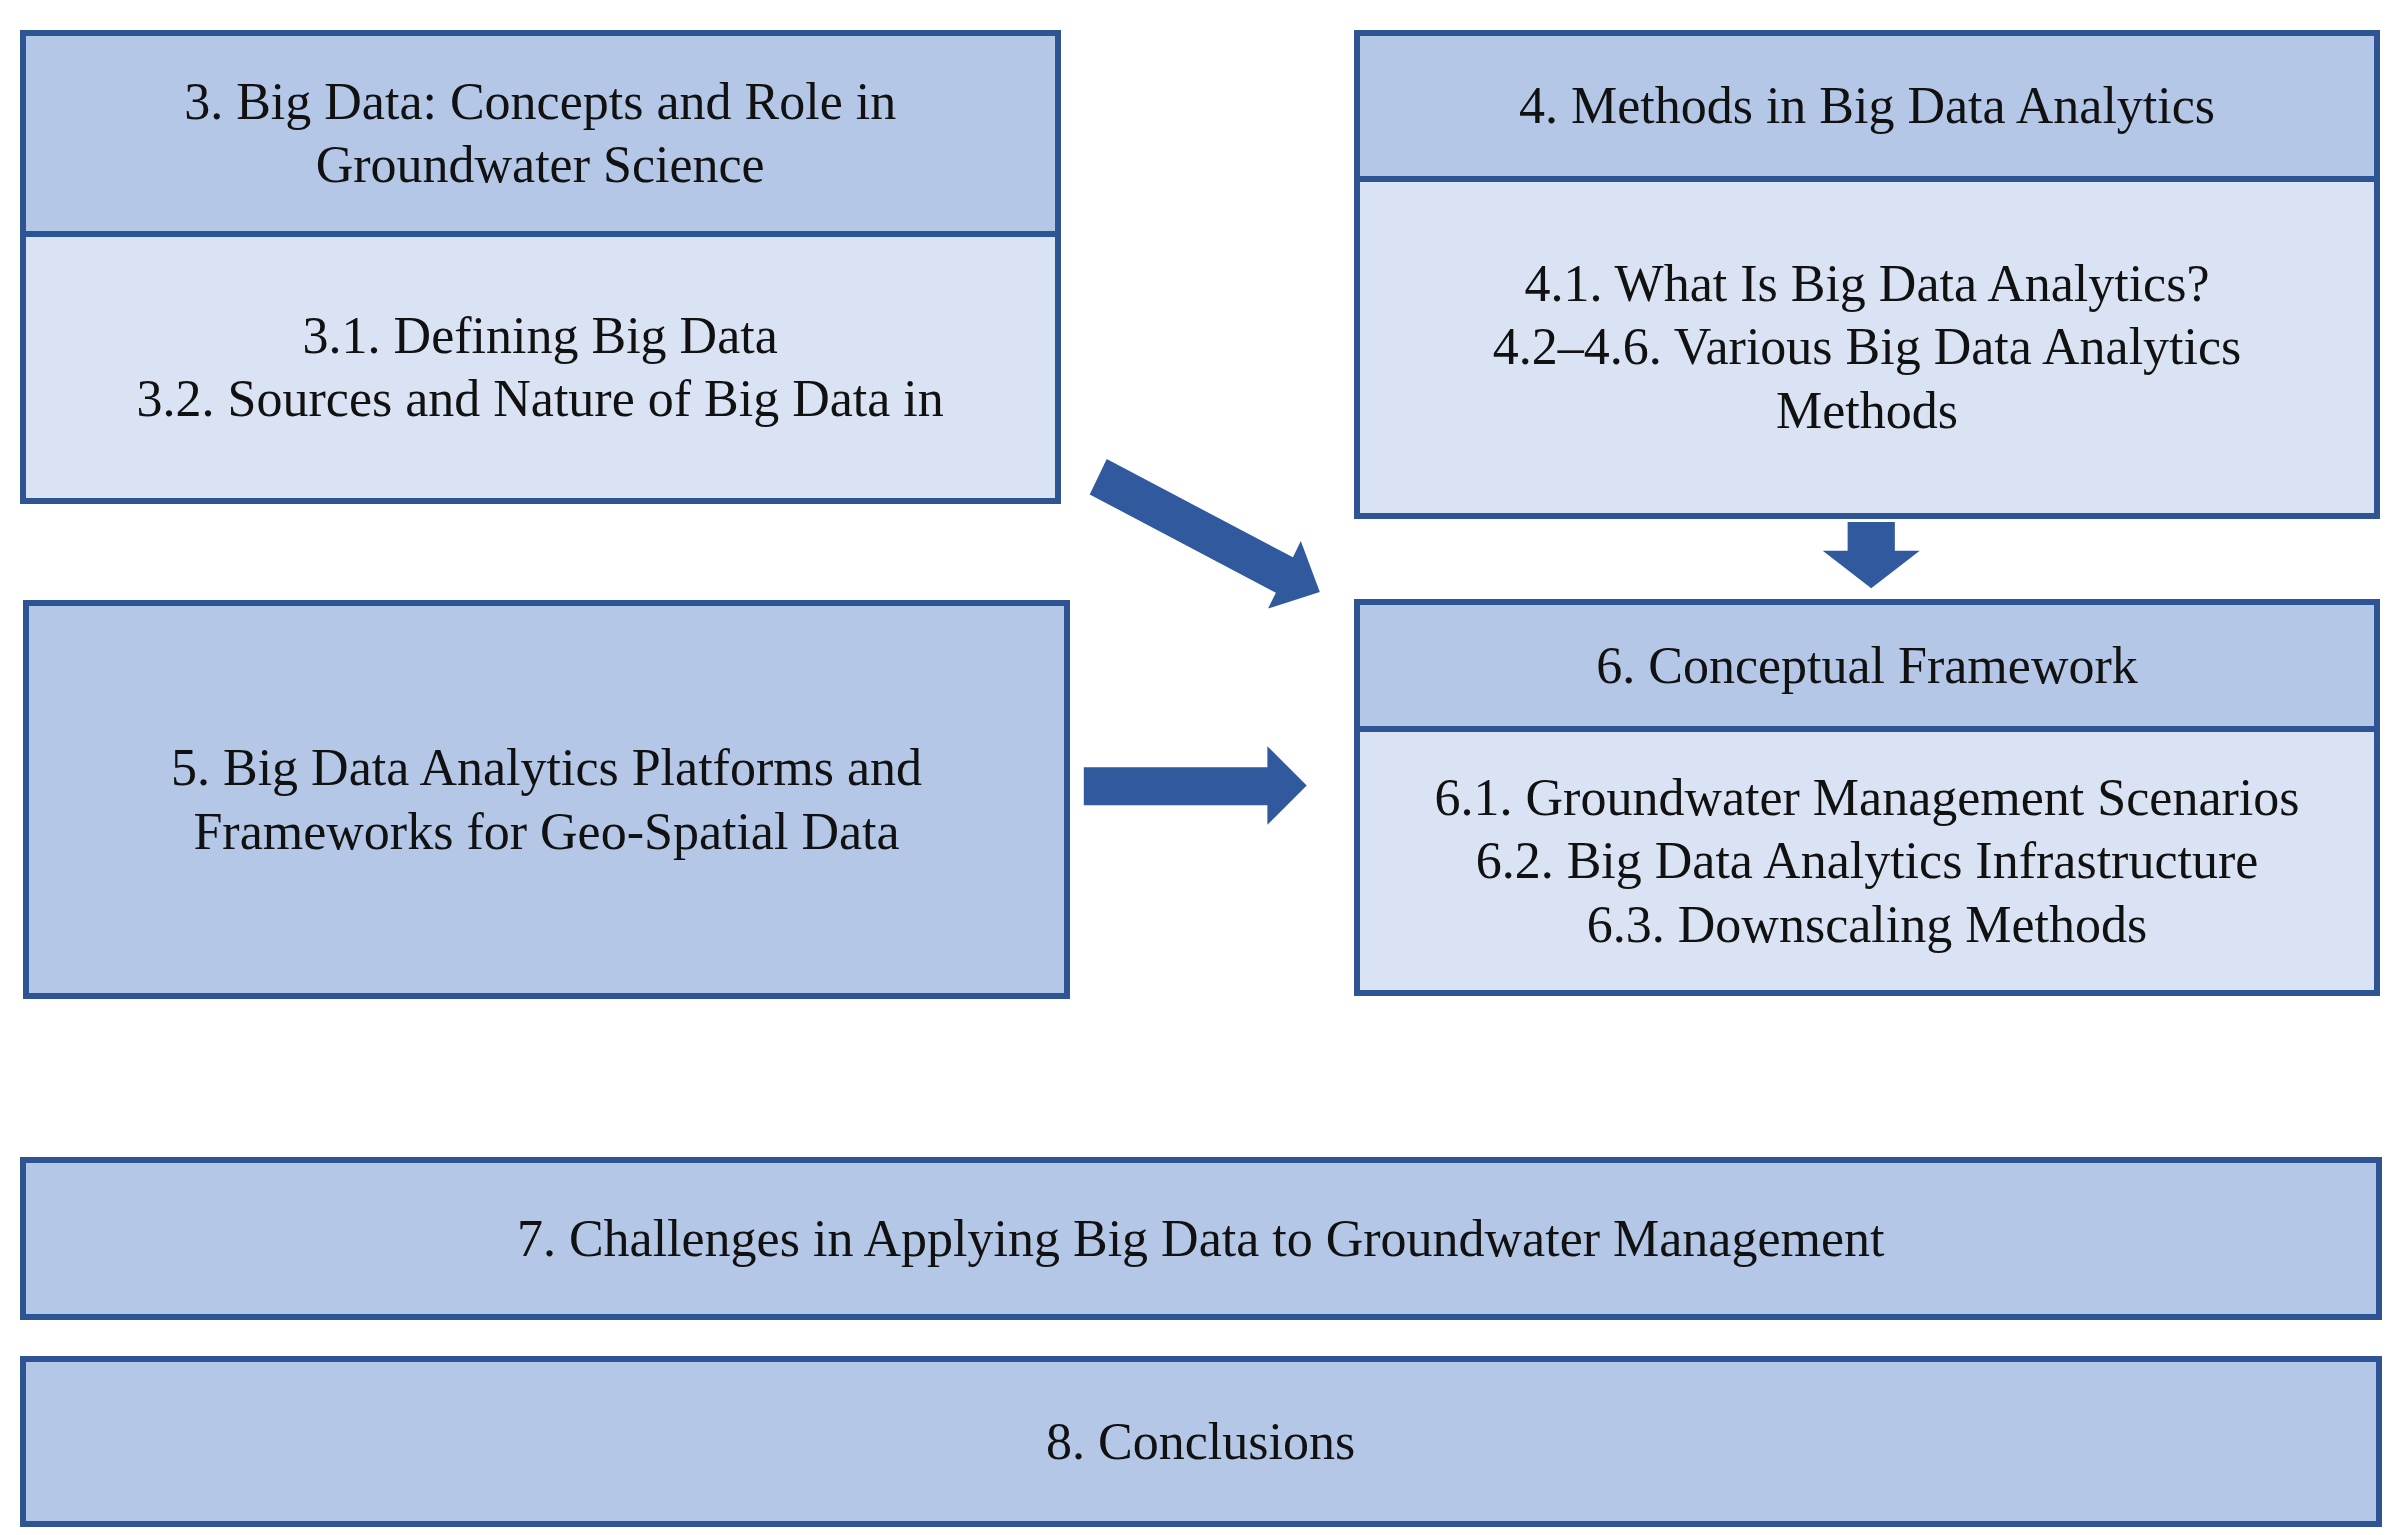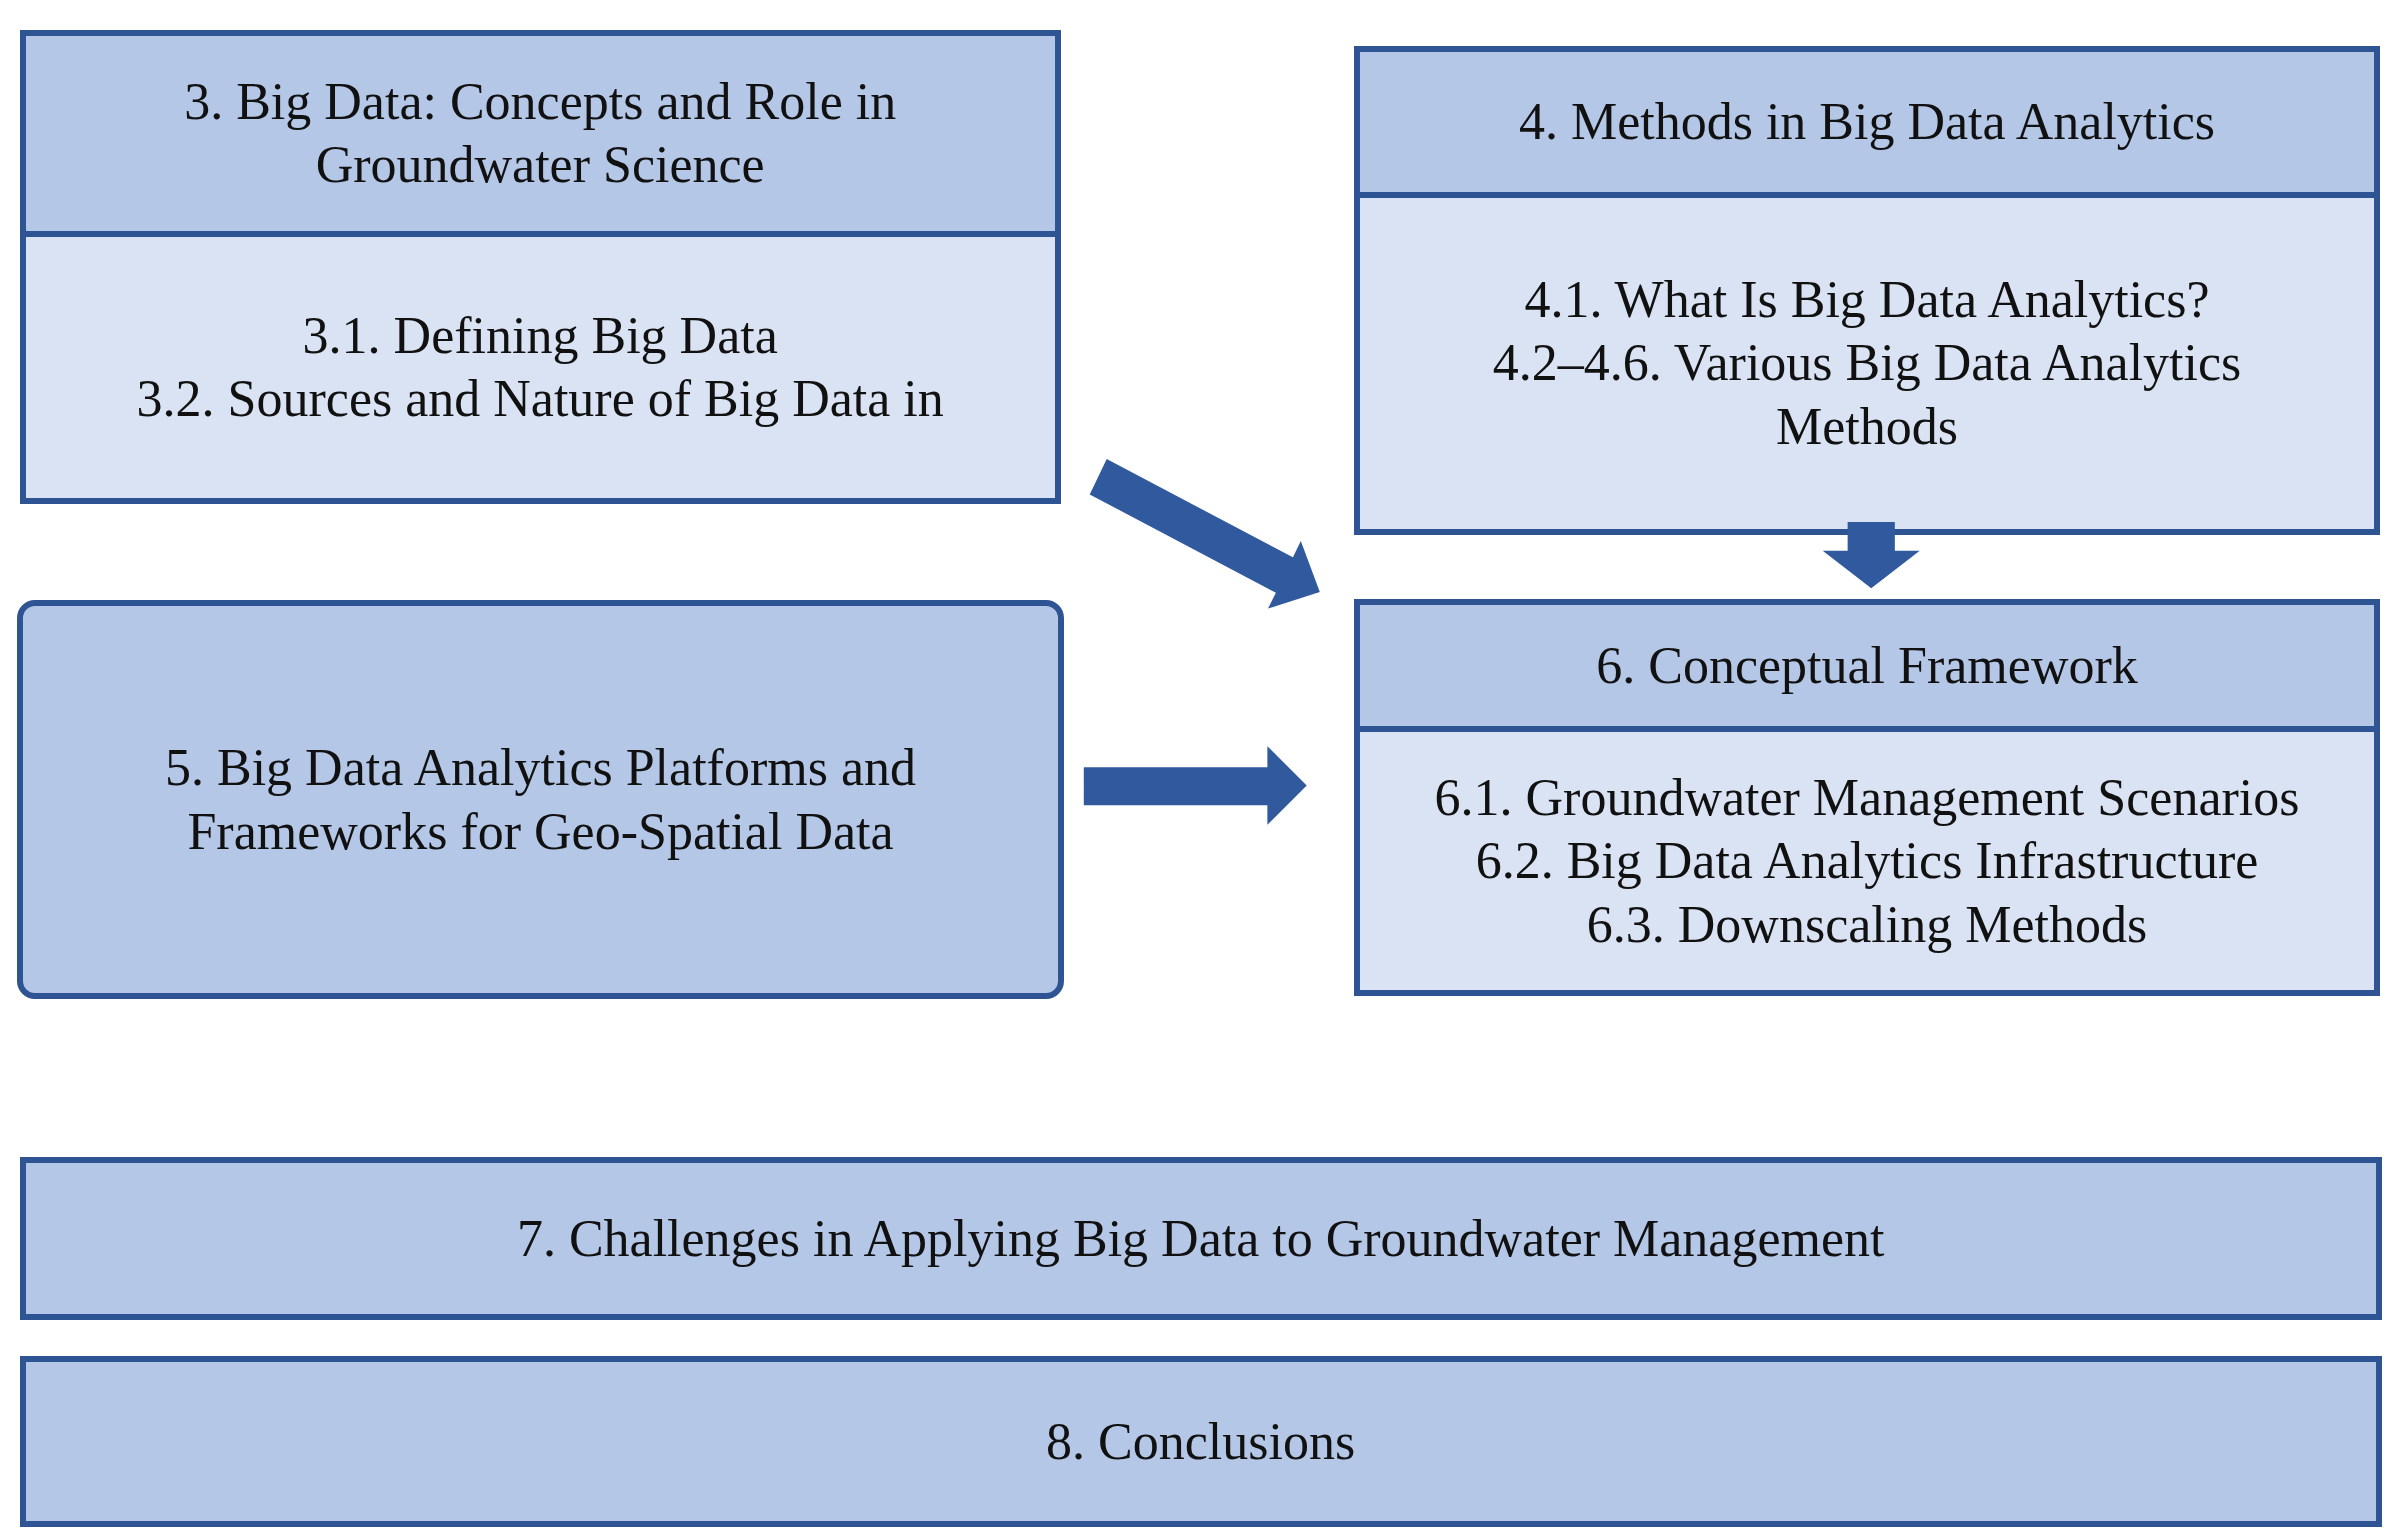--- a/index.html
+++ b/index.html
@@ -51,23 +51,23 @@
   }
   .tline{
     font-size:52px;
     line-height:1.22;
     text-align:center;
     white-space:nowrap;
   }
   
   #box3{left:19.7px;top:29.5px;width:1041px;height:474px;}
   #box3 .box-header{height:201px;}
-  #box4{left:1354px;top:29.5px;width:1026px;height:489px;margin-top:16px;}
+  #box4{left:1354px;top:29.5px;width:1026px;height:489px;}
   #box4 .box-header{height:146px;}
-  #box5{left:17px;top:600px;width:1047px;height:399px;border-radius:18px;}
+  #box5{left:23px;top:600px;width:1047px;height:399px;}
   #box6{left:1354px;top:599px;width:1026px;height:397px;}
   #box6 .box-header{height:127px;}
   #box7{left:19.7px;top:1157px;width:2362px;height:163px;}
   #box8{left:19.7px;top:1356px;width:2362px;height:171px;}
   .arrow-layer{
     position:absolute;left:0;top:0;width:2401px;height:1535px;
     pointer-events:none;
   }
   .arrow-layer polygon{fill:var(--arrow-fill);}
 </style>

